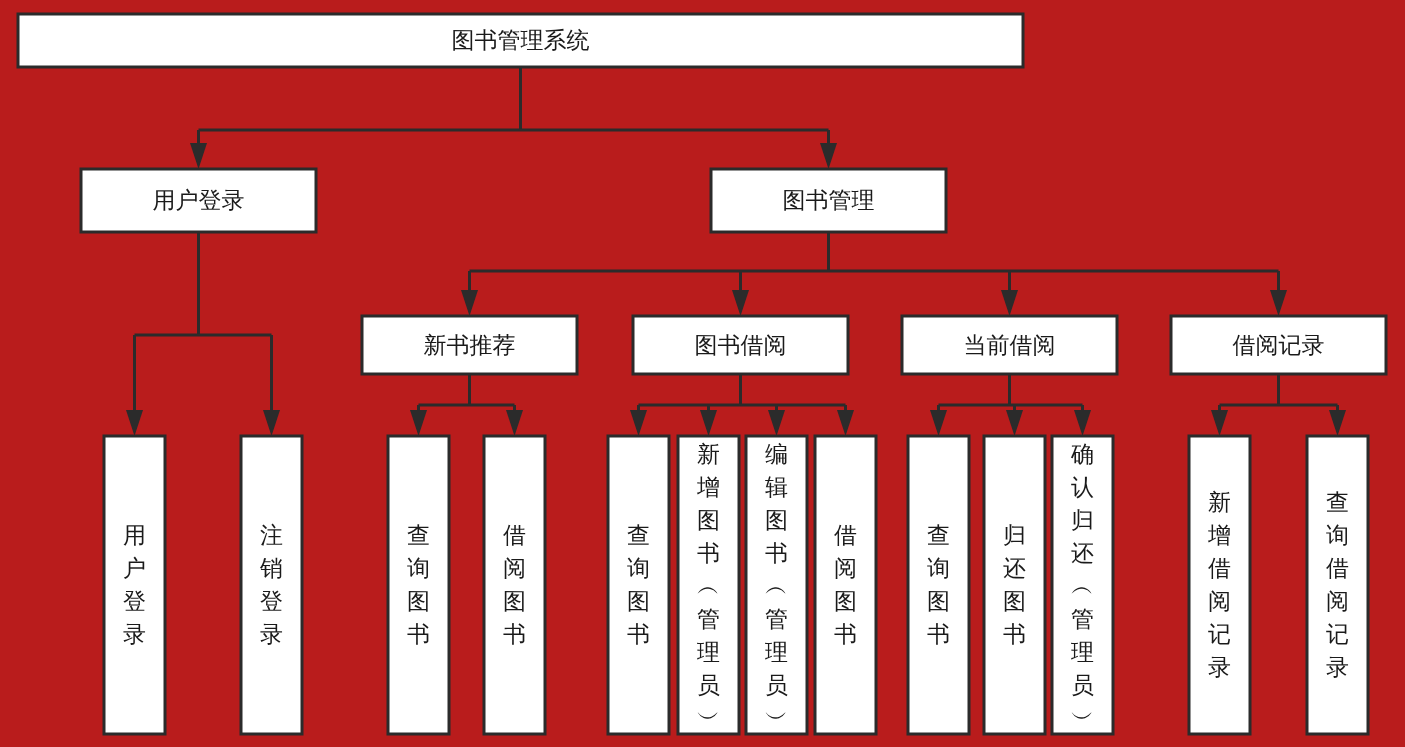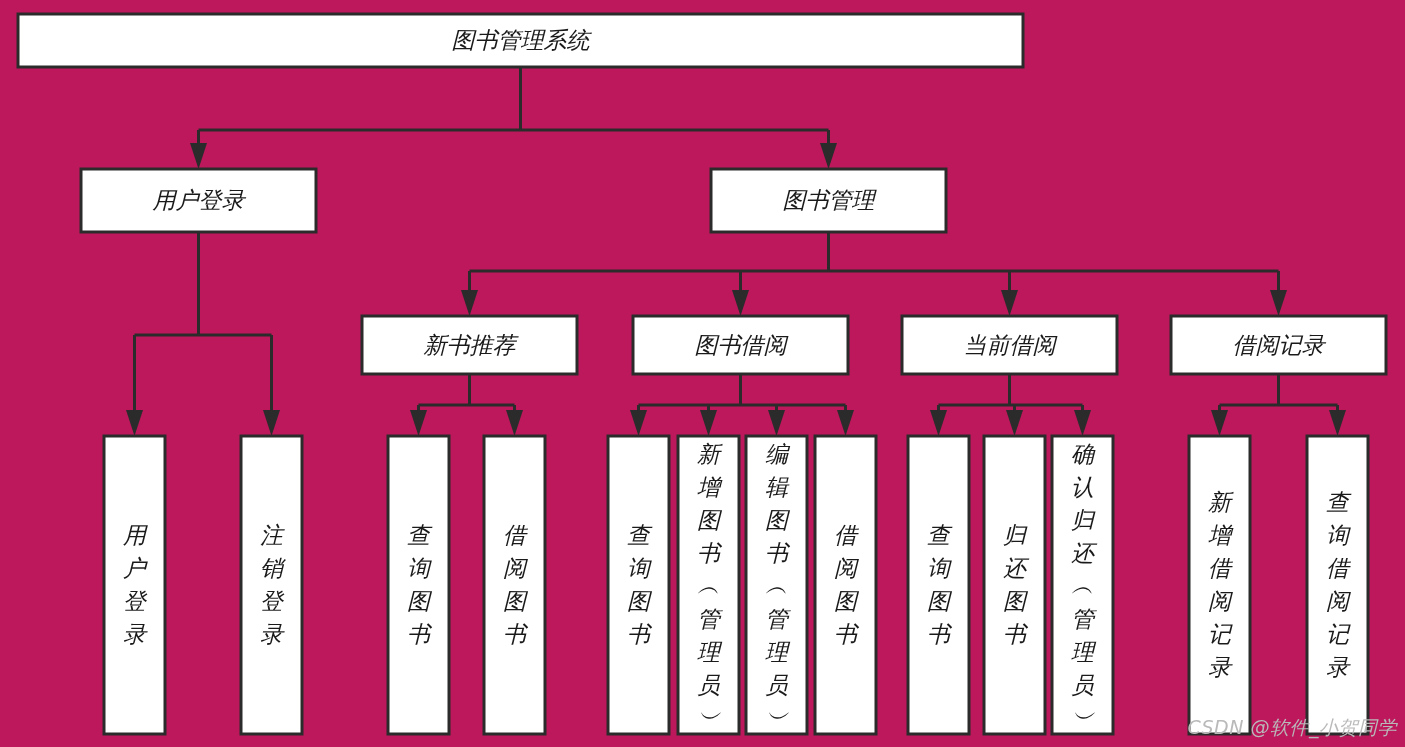--- a/index.html
+++ b/index.html
@@ -7,23 +7,22 @@
     padding: 0;
     background: #ffffff;
   }
   body {
     font-family: "DejaVu Sans", "Liberation Sans", sans-serif;
   }
   #diagram-root {
     position: relative;
     width: 1405px;
     height: 747px;
-    background: #be185d;
+    background: #b91c1c;
     overflow: hidden;
-    font-style: italic;
   }
   svg#flow-svg {
     position: absolute;
     top: 0;
     left: 0;
     width: 1405px;
     height: 747px;
     display: block;
   }
   .node-box {
@@ -215,14 +214,13 @@
         <g>
           <rect class="node-box" x="1189" y="436" width="61" height="298"></rect>
           <text class="node-label-vertical" x="1219.5" y="509.76"><tspan x="1219.5" dy="0">新</tspan><tspan x="1219.5" dy="33">增</tspan><tspan x="1219.5" dy="33">借</tspan><tspan x="1219.5" dy="33">阅</tspan><tspan x="1219.5" dy="33">记</tspan><tspan x="1219.5" dy="33">录</tspan></text>
         </g>
         <g>
           <rect class="node-box" x="1307" y="436" width="61" height="298"></rect>
           <text class="node-label-vertical" x="1337.5" y="509.76"><tspan x="1337.5" dy="0">查</tspan><tspan x="1337.5" dy="33">询</tspan><tspan x="1337.5" dy="33">借</tspan><tspan x="1337.5" dy="33">阅</tspan><tspan x="1337.5" dy="33">记</tspan><tspan x="1337.5" dy="33">录</tspan></text>
         </g>
       </g>
   </svg>
-  <div class="watermark">CSDN @软件_小贺同学</div>
 </div>
 
 </body></html>

